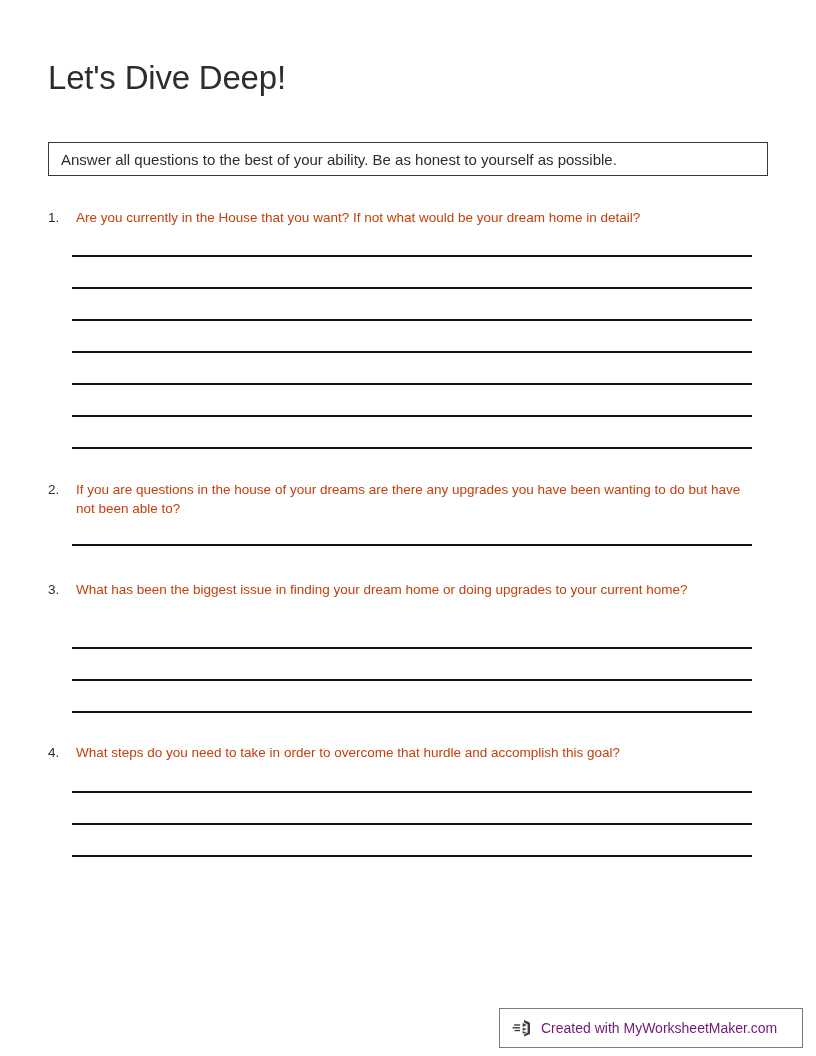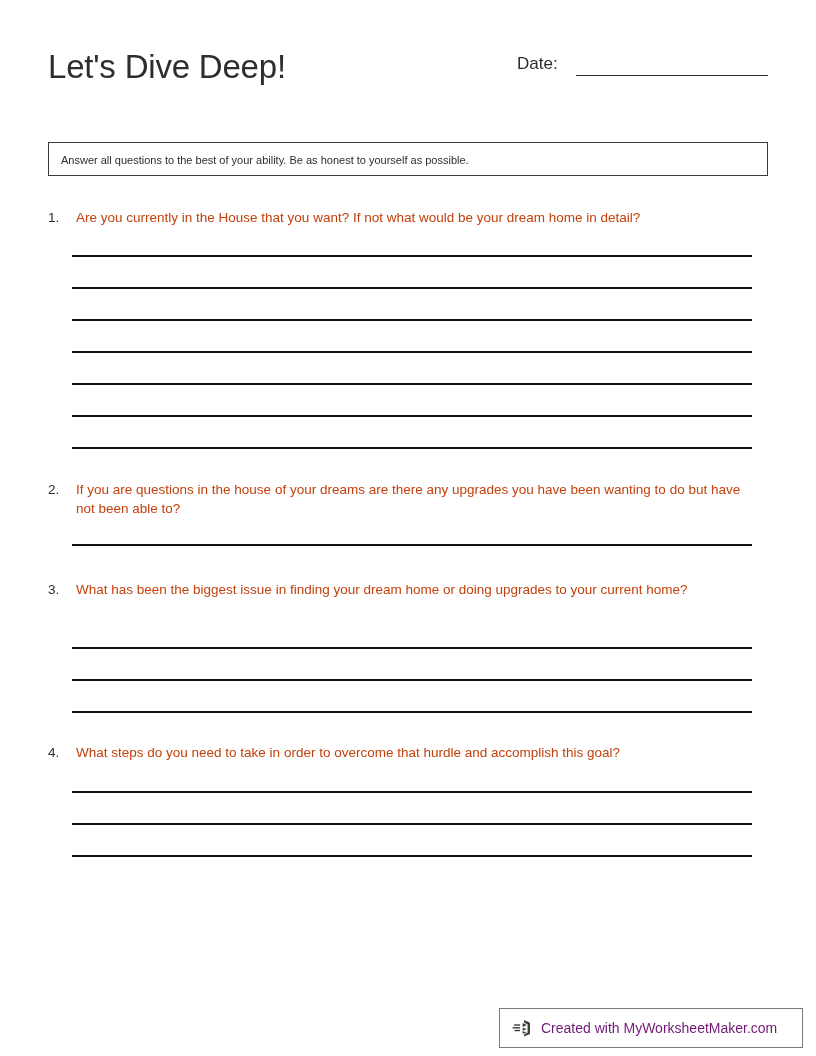--- a/index.html
+++ b/index.html
@@ -18,21 +18,21 @@
   .page {
     position: relative;
     width: 816px;
     height: 1056px;
   }
 
   
   .header {
     position: absolute;
     left: 0;
-    top: 1px;
+    top: 12px;
     width: 660px;
     height: 120px;
   }
   .title {
     position: absolute;
     left: 48px;
     top: 46px;
     font-size: 33px;
     font-weight: 400;
     line-height: 40px;
@@ -73,21 +73,21 @@
     width: 720px;
     height: 34px;
     border: 1.2px solid #3a3a3a;
     box-sizing: border-box;
     background: #ffffff;
   }
   .instructions-text {
     position: absolute;
     left: 12px;
     top: 8px;
-    font-size: 11px;
+    font-size: 15px;
     line-height: 18px;
     color: #2d2d2d;
     white-space: nowrap;
   }
 
   
   .question {
     position: absolute;
     left: 48px;
     width: 720px;
@@ -148,24 +148,20 @@
   }
 </style>
 </head>
 <body>
 
 <div class="page">
 
   <div class="header">
     <div class="title">Let's Dive Deep!</div>
 
-    <div class="date-group">
-      <div class="date-label">Date:</div>
-      <div class="date-line"></div>
-    </div>
   </div>
 
   <div class="instructions-box">
     <div class="instructions-text">Answer all questions to the best of your ability. Be as honest to yourself as possible.</div>
   </div>
 
   <div id="questions-root">
       <div class="question" style="top: 208px;">
         <div class="q-number">1.</div>
         <div class="q-text">Are you currently in the House that you want? If not what would be your dream home in detail?</div>

